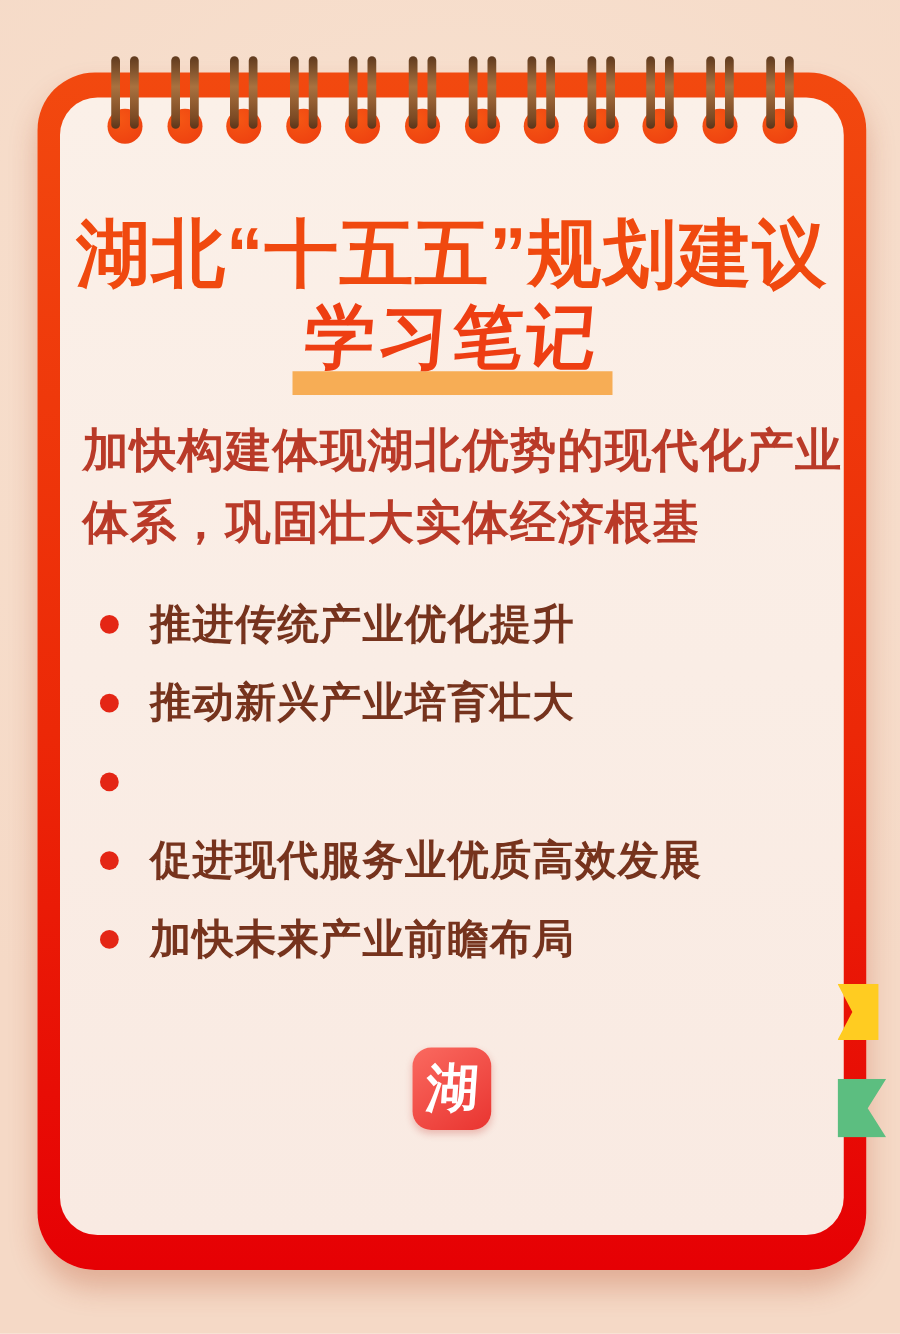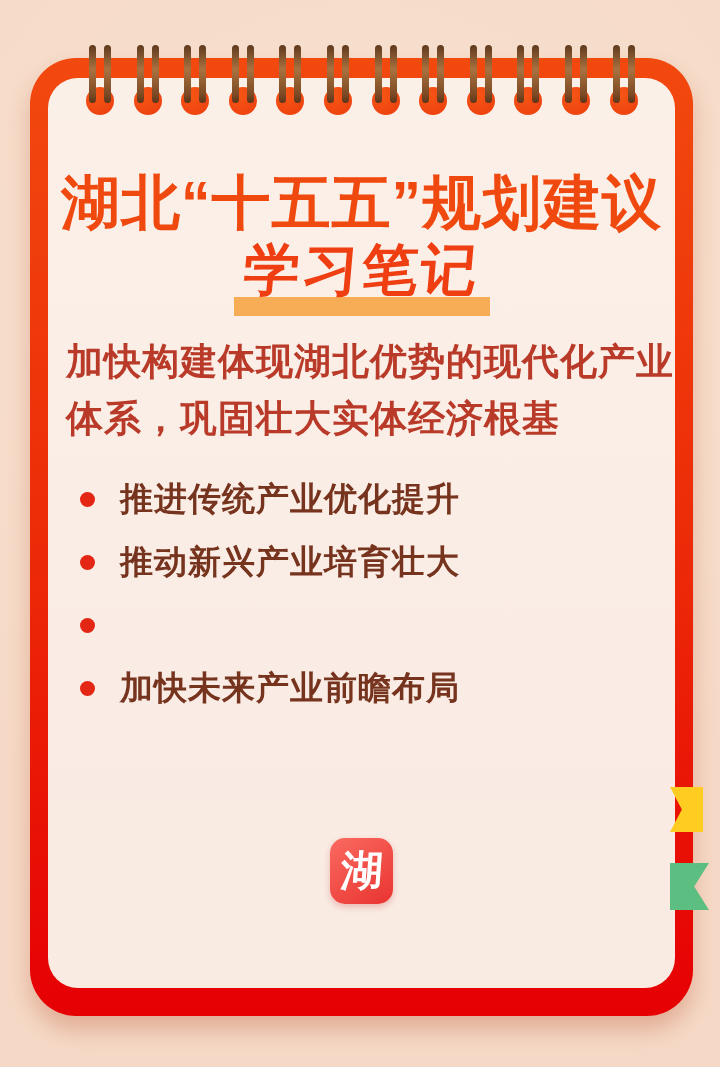--- a/index.html
+++ b/index.html
@@ -115,20 +115,24 @@
       </div>
       <div class="bullet-row">
         <span class="bullet-dot"></span>
         <span class="bullet-label">推动新兴产业培育壮大</span>
       </div>
       <div class="bullet-row">
         <span class="bullet-dot"></span>
       </div>
       <div class="bullet-row">
         <span class="bullet-dot"></span>
+        <span class="bullet-label">促进现代服务业优质高效发展</span>
+      </div>
+      <div class="bullet-row">
+        <span class="bullet-dot"></span>
         <span class="bullet-label">加快未来产业前瞻布局</span>
       </div>
     </div>
 
     <div class="logo">
       <span class="logo-glyph">湖</span>
     </div>
 
   </div>
 </div>

